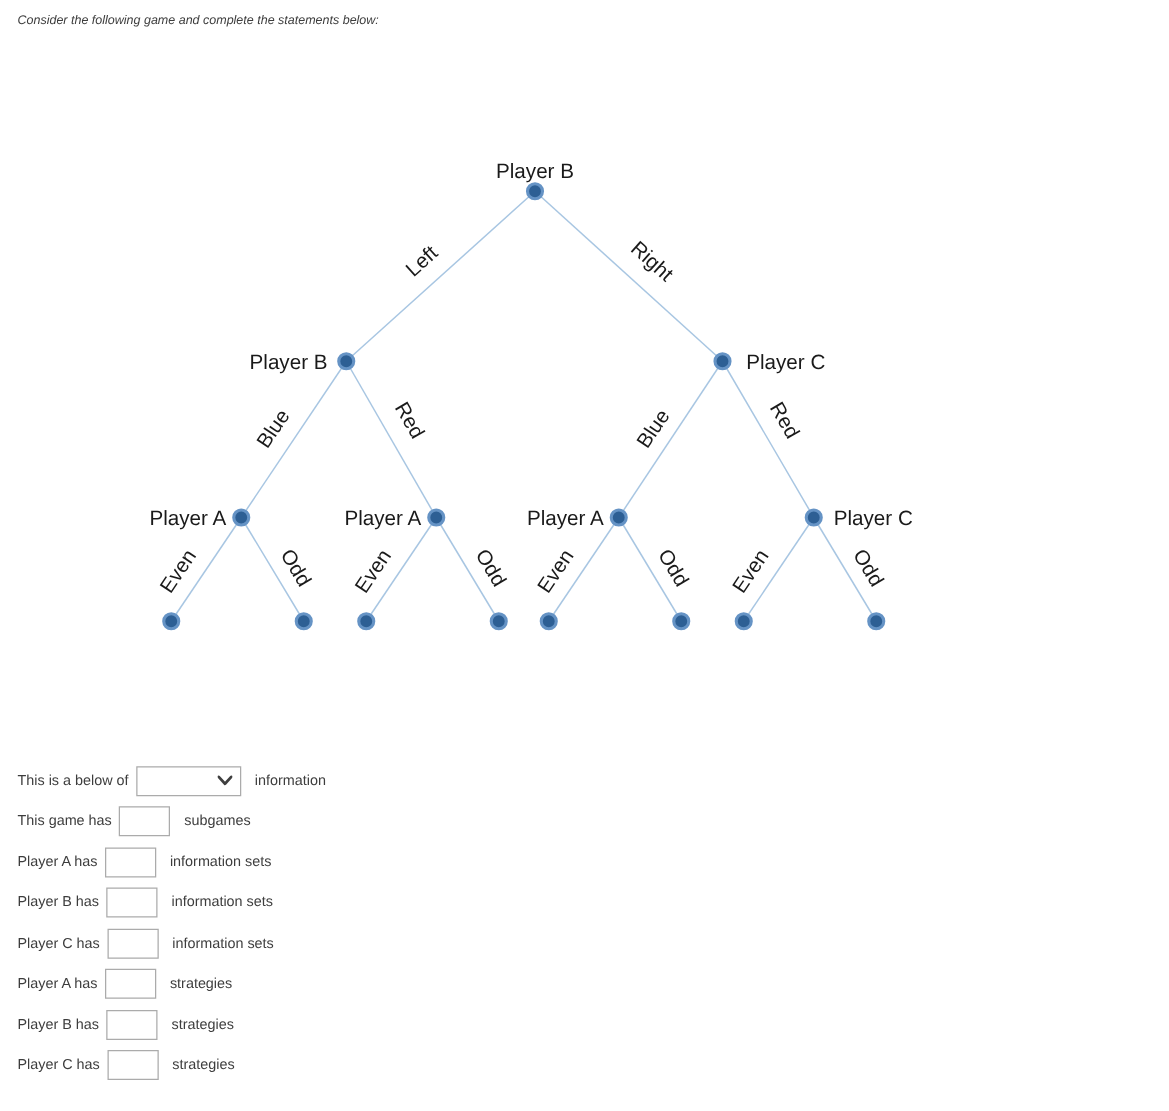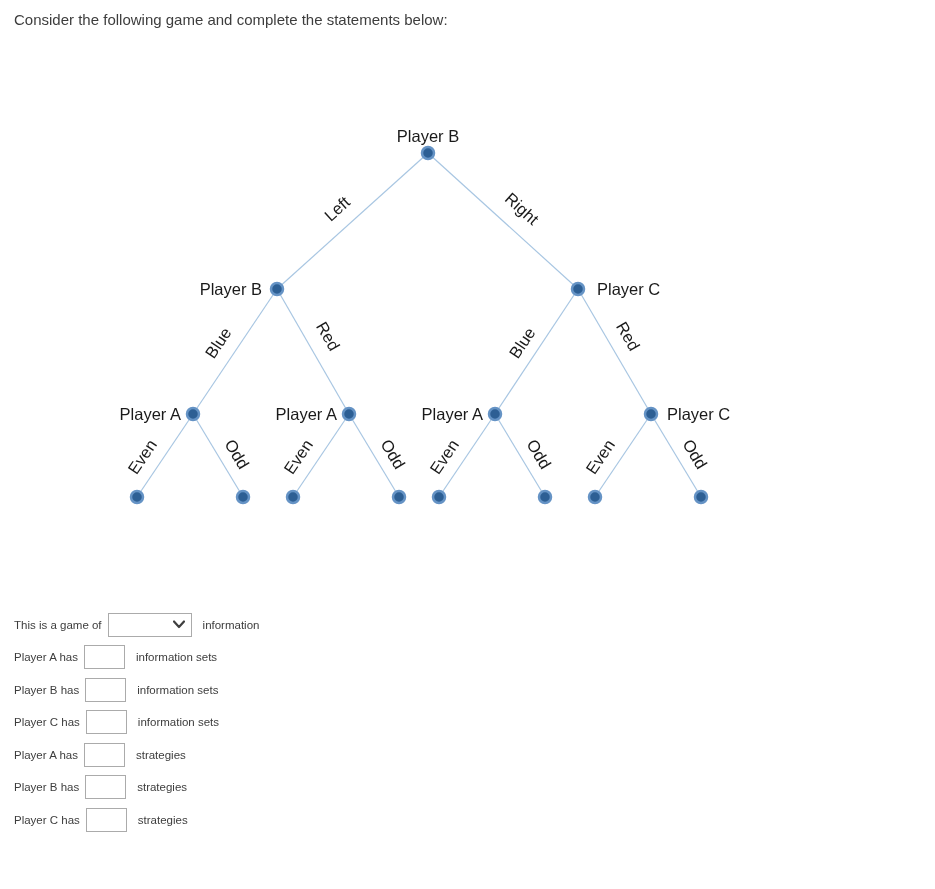--- a/index.html
+++ b/index.html
@@ -3,21 +3,21 @@
 <meta charset="utf-8">
 <style>
   * { box-sizing: border-box; }
   html, body { margin: 0; padding: 0; background: #ffffff; }
   body {
     width: 935px; height: 889px; position: relative; overflow: hidden;
     font-family: "Liberation Sans", sans-serif; color: #3d3d3d;
   }
   .header-text {
     position: absolute; left: 14px; top: 11px;
-    font-size: 15px; color: #3d3d3d;
+    font-size: 10px; color: #3d3d3d; font-style: italic;
   }
   .tree-svg { position: absolute; left: 0; top: 0; }
   line.branch { stroke: var(--line, #a8c6e2); stroke-width: 1.2; fill: none; }
   circle.node {
     fill: var(--node_fill, #2d5f94);
     stroke: var(--node_stroke, #6593c5);
     stroke-width: 2.5;
   }
   text.node-label {
     font-family: "Liberation Sans", sans-serif; font-size: 16.5px; fill: #1a1a1a;
@@ -107,32 +107,37 @@
   <text class="edge-label" x="388" y="457" text-anchor="middle" transform="rotate(59 388 457)">Odd</text>
   <text class="edge-label" x="449" y="460" text-anchor="middle" transform="rotate(-56 449 460)">Even</text>
   <text class="edge-label" x="534" y="457" text-anchor="middle" transform="rotate(59 534 457)">Odd</text>
   <text class="edge-label" x="605" y="460" text-anchor="middle" transform="rotate(-56 605 460)">Even</text>
   <text class="edge-label" x="690" y="457" text-anchor="middle" transform="rotate(59 690 457)">Odd</text>
 </svg>
 
 <div class="form-area">
 
   <div class="form-row">
-    <span class="prefix">This is a game of</span>
+    <span class="prefix">This is a below of</span>
     <span class="select-wrap">
       <select class="select-box">
         <option value=""></option>
       </select>
       <svg class="select-chevron" width="12" height="9" viewBox="0 0 12 9">
         <polyline points="1,1.5 6,7 11,1.5" fill="none" stroke="#3f3f3f" stroke-width="2.2" stroke-linecap="round" stroke-linejoin="round"></polyline>
       </svg>
     </span>
     <span class="suffix">information</span>
   </div>
 
+  <div class="form-row">
+    <span class="prefix">This game has</span>
+    <input class="text-box" type="text" value="" style="">
+    <span class="suffix">subgames</span>
+  </div>
 
   <div class="form-row">
     <span class="prefix">Player A has</span>
     <input class="text-box" type="text" value="" style="">
     <span class="suffix">information sets</span>
   </div>
 
   <div class="form-row">
     <span class="prefix">Player B has</span>
     <input class="text-box" type="text" value="" style="">

